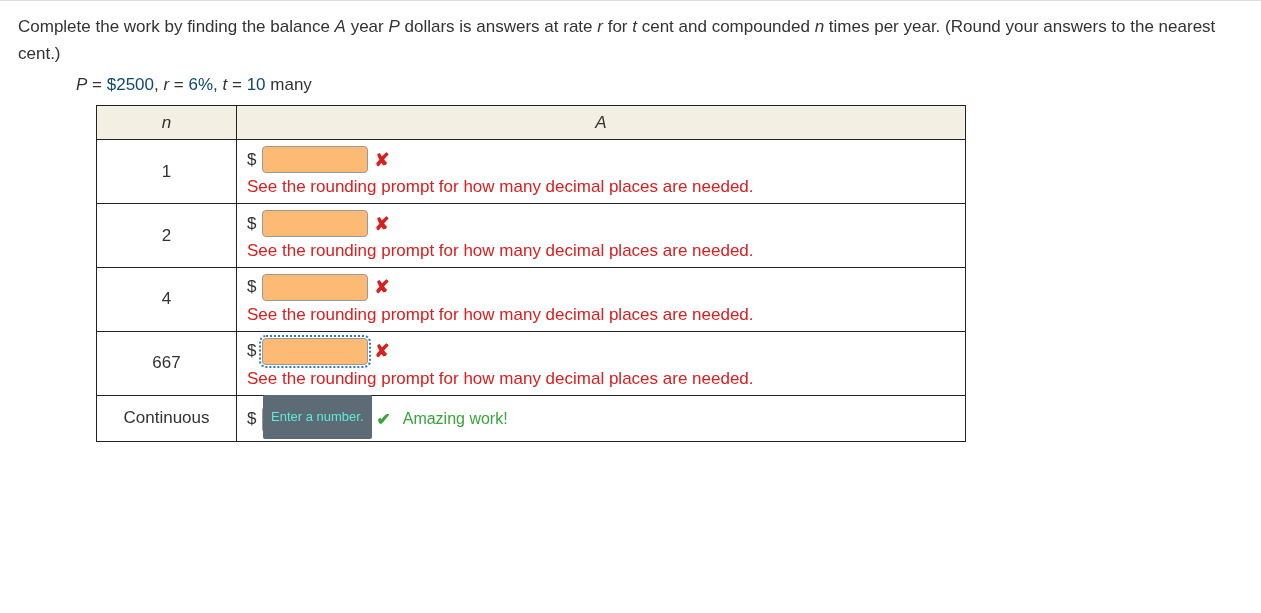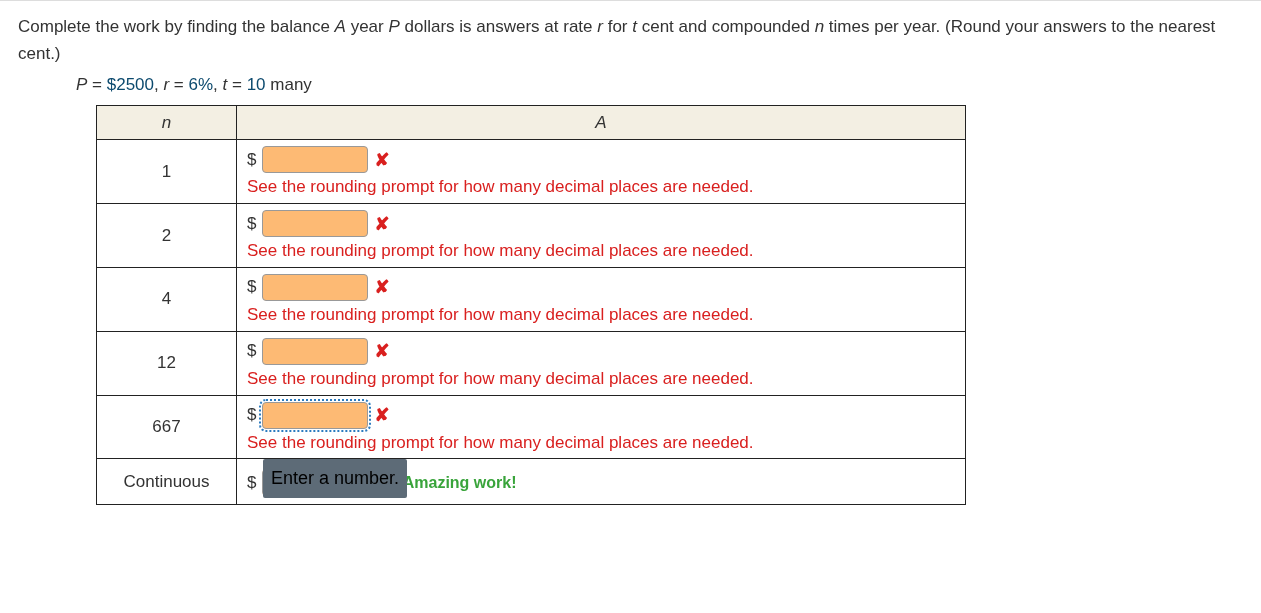--- a/index.html
+++ b/index.html
@@ -86,32 +86,32 @@
     margin-left: 4px;
   }
   .feedback-red {
     color: #d9201f;
     font-size: 17px;
     margin-top: 2px;
     line-height: 1.4;
   }
   .feedback-green {
     color: #39a43b;
-    font-weight: bold;
+    font-weight: normal;
     font-size: 16px;
     margin-left: 8px;
   }
   .tooltip {
     position: absolute;
     left: 16px;
     top: 28px;
     background: #5d6b77;
-    color: #000000;
-    font-size: 18px;
-    padding: 7px 8px;
+    color: #5eead4;
+    font-size: 13px;
+    padding: 13px 8px;
     border-radius: 2px;
     white-space: nowrap;
     z-index: 2;
   }
   .row365-feedback {
     color: #d9201f;
     font-size: 17px;
     position: relative;
     margin-top: 2px;
     line-height: 1.4;
@@ -164,31 +164,20 @@
       <td class="acol">
         <div class="input-line">
           <span class="dollar">$</span>
           <input class="answer" type="text" value="" style="">
           <span class="mark-x">✘</span>
         </div>
         <div class="feedback-red">See the rounding prompt for how many decimal places are needed.</div>
       </td>
     </tr>
     <tr>
-      <td class="ncol">12</td>
-      <td class="acol">
-        <div class="input-line">
-          <span class="dollar">$</span>
-          <input class="answer" type="text" value="" style="">
-          <span class="mark-x">✘</span>
-        </div>
-        <div class="feedback-red">See the rounding prompt for how many decimal places are needed.</div>
-      </td>
-    </tr>
-    <tr>
       <td class="ncol">667</td>
       <td class="acol">
         <div class="input-line">
           <span class="dollar">$</span>
           <input class="answer focused" type="text" value="" style="">
           <span class="mark-x">✘</span>
         </div>
         <div class="row365-feedback">
           <span>See the rounding prompt for how many decimal places are needed.</span>
           <div class="tooltip">Enter a number.</div>

